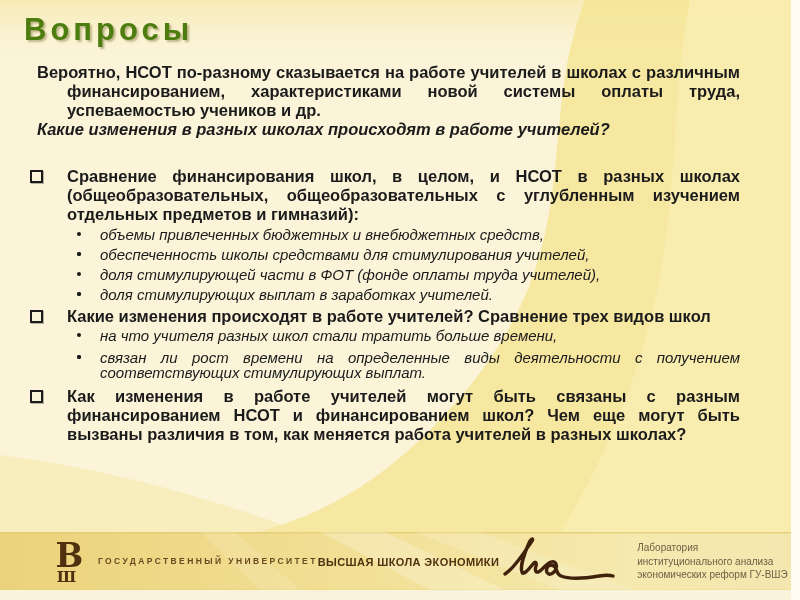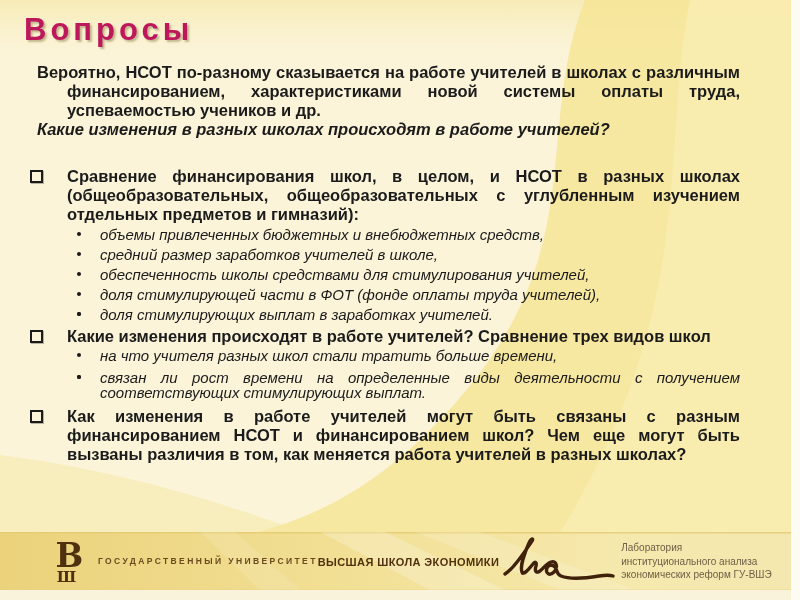--- a/index.html
+++ b/index.html
@@ -6,21 +6,21 @@
   .slide{
     position:relative;width:800px;height:600px;overflow:hidden;
     font-family:"Liberation Sans","DejaVu Sans",sans-serif;
     color:#1b1b1b;background:#FBF4D9;
   }
   .bg{position:absolute;left:0;top:0;width:800px;height:600px;}
   .fg{position:relative;z-index:1;}
 
   .title{
     margin:12px 0 0 24px;font-size:31px;line-height:36px;font-weight:bold;
-    letter-spacing:4px;color:#be185d;
+    letter-spacing:4px;color:#4d7c0f;
     text-shadow:2px 2px 2px rgba(125,110,55,.45);
   }
 
   .content{
     margin:15px 60px 0 37px;width:703px;
     font-size:16.5px;line-height:19px;font-weight:bold;
     text-align:justify;
   }
   .para{margin:0;}
   .para-hang{padding-left:30px;text-indent:-30px;}
@@ -56,21 +56,21 @@
   .hse{display:flex;align-items:center;gap:9px;}
   .hse-text{display:flex;flex-direction:row;justify-content:center;}
   .hse-l1{
     font-size:8.5px;font-weight:bold;letter-spacing:2.4px;
     color:#6b4a1f;margin-bottom:2px;white-space:nowrap;
   }
   .hse-l2{
     font-size:11px;font-weight:bold;letter-spacing:.4px;
     color:#50310F;white-space:nowrap;
   }
-  .lab{display:flex;align-items:center;gap:4px;}
+  .lab{display:flex;align-items:center;gap:20px;}
   .lab-text{
     font-size:10px;line-height:13.5px;color:#6e6046;white-space:nowrap;
   }
 </style>
 </head>
 <body>
 
 <div class="slide">
 
   <svg class="bg" viewBox="0 0 800 600" preserveAspectRatio="none" aria-hidden="true">
@@ -109,21 +109,21 @@
 
       <p class="para para-hang">Вероятно, НСОТ по-разному сказывается на работе учителей в школах с различным финансированием, характеристиками новой системы оплаты труда, успеваемостью учеников и др.</p>
 
       <p class="para para-q">Какие изменения в разных школах происходят в работе учителей?</p>
 
       <div class="item item-1">
         <span class="sq"></span>
         <span>Сравнение финансирования школ, в целом, и НСОТ в разных школах (общеобразовательных, общеобразовательных с углубленным изучением отдельных предметов и гимназий):</span>
         <ul class="subs">
           <li><span class="dot"></span><span>объемы привлеченных бюджетных и внебюджетных средств,</span></li>
-          <li><span class="dot"></span><span>средний размер заработков учителей в школе,</span></li>
+          <li><span class="dot"></span></li>
           <li><span class="dot"></span><span>обеспеченность школы средствами для стимулирования учителей,</span></li>
           <li><span class="dot"></span><span>доля стимулирующей части в ФОТ (фонде оплаты труда учителей),</span></li>
           <li><span class="dot"></span></li>
           <li><span class="dot"></span><span>доля стимулирующих выплат в заработках учителей.</span></li>
         </ul>
       </div>
 
       <div class="item item-2">
         <span class="sq"></span>
         <span>Какие изменения происходят в работе учителей? Сравнение трех видов школ</span>

